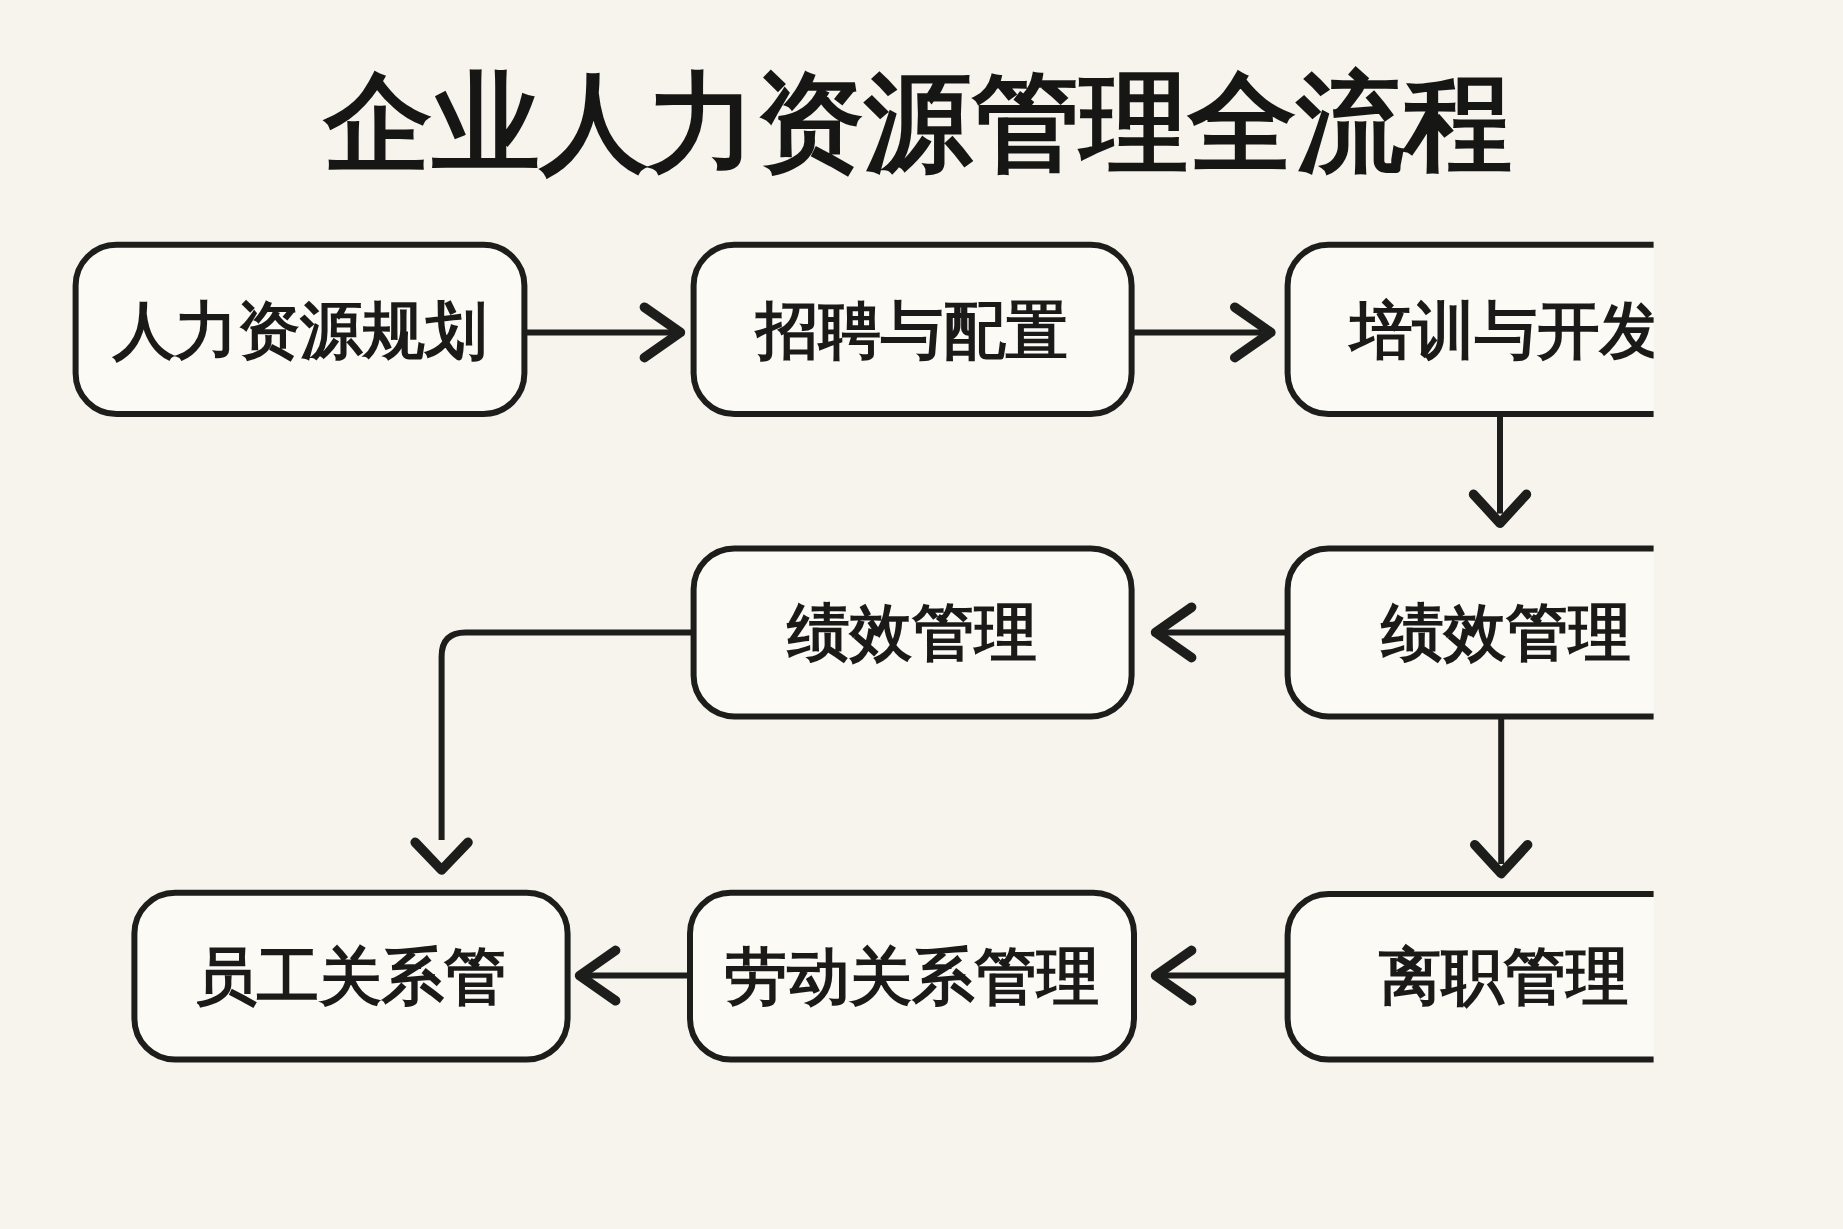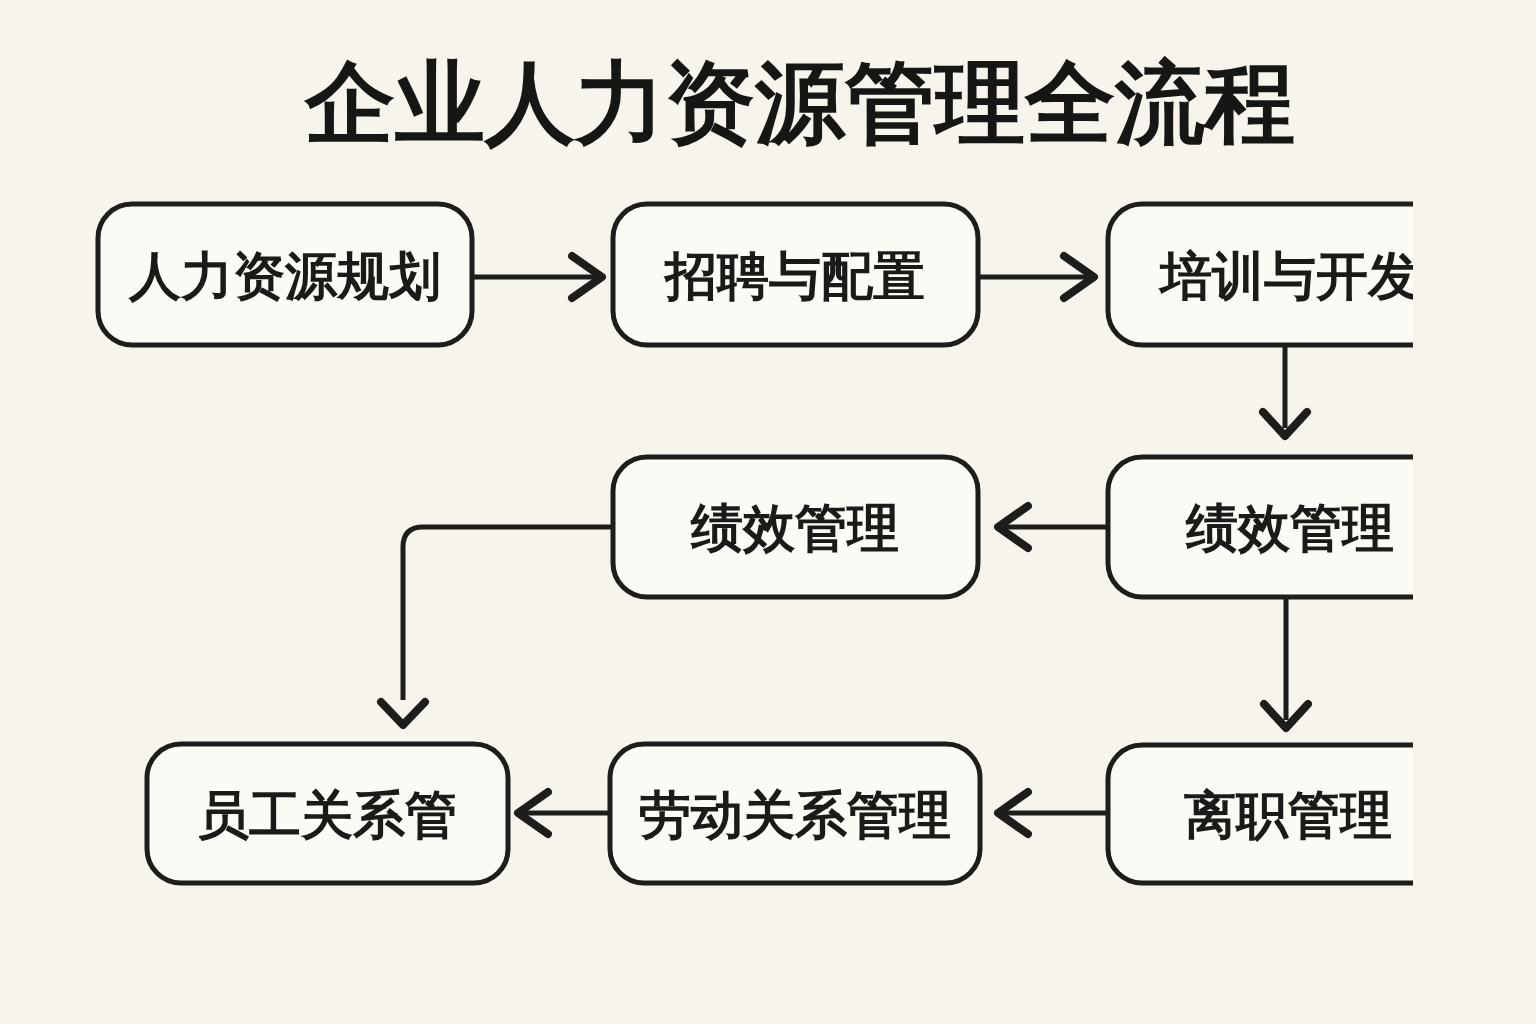--- a/index.html
+++ b/index.html
@@ -7,21 +7,20 @@
     padding: 0;
     background: #f7f4ee;
     font-family: "Liberation Sans", sans-serif;
   }
   .stage {
     position: relative;
     width: 1378px;
     height: 1024px;
     background: #f7f4ee;
     overflow: hidden;
-    padding-left: 35px;
   }
   svg { display: block; }
   .node-box {
     fill: #fcfaf4;
     stroke: #1d1d1b;
     stroke-width: 5;
   }
   .node-label {
     fill: #1a1a19;
     font-family: "Liberation Sans", sans-serif;

